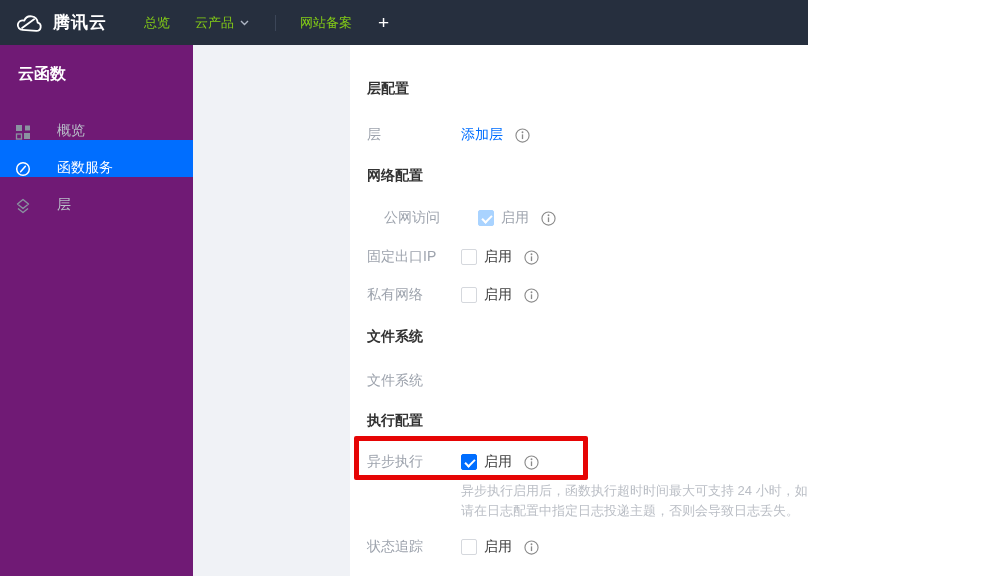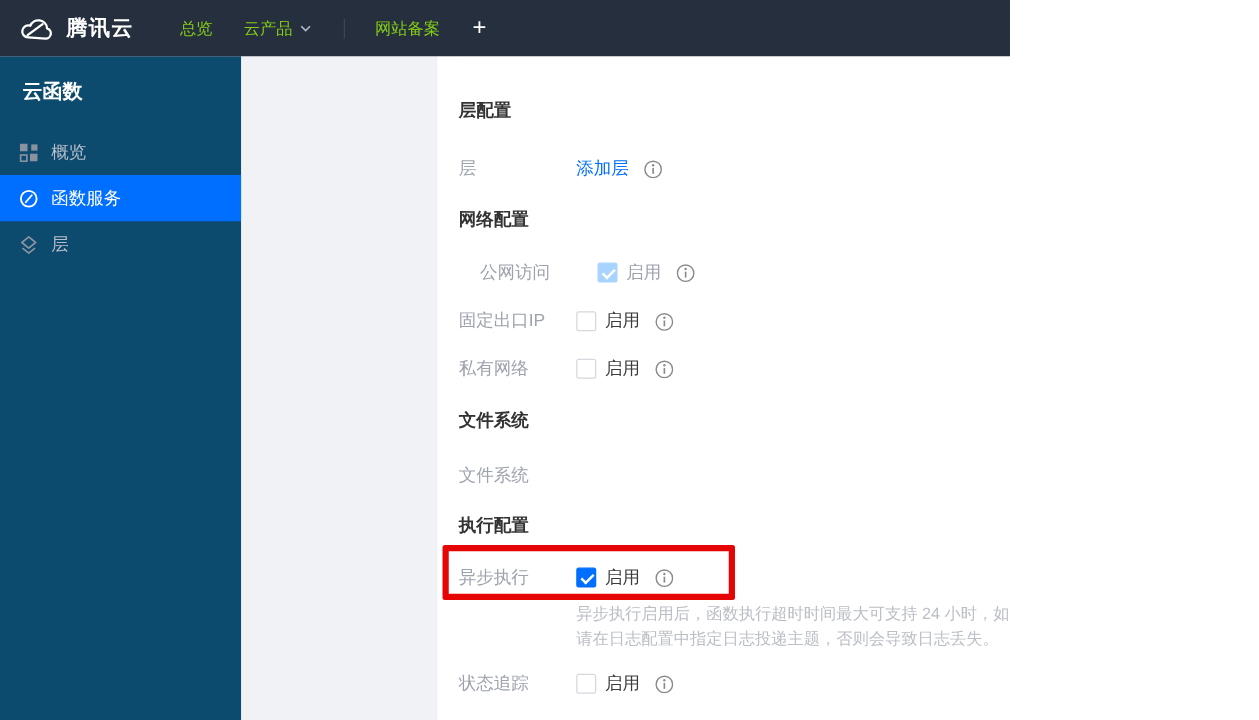--- a/index.html
+++ b/index.html
@@ -14,25 +14,25 @@
   .brand svg { width:32px; height:24px; display:block; }
   .brand-name { color:#ffffff; font-size:17px; font-weight:700; margin-left:8px; letter-spacing:1px; }
   .topnav { display:flex; align-items:center; margin-left:37px; }
   .topnav-item { color:#84cc16; font-size:13px; cursor:pointer; display:flex; align-items:center; }
   .topnav-item.overview { margin-right:25px; }
   .topnav-item .chev { margin-left:6px; }
   .topnav-divider { width:1px; height:16px; background:#3c4658; margin:0 24px 0 26px; }
   .topnav-plus { color:#ffffff; font-size:19px; font-weight:300; margin-left:26px; cursor:pointer; line-height:1; }
 
   
-  .sidebar { position:absolute; left:0; top:45px; width:193px; height:531px; background:#0c4a6e; }
+  .sidebar { position:absolute; left:0; top:45px; width:193px; height:531px; background:#701a75; }
   .side-title { color:#ffffff; font-size:16px; font-weight:700; margin:18px 0 0 18px; line-height:21px; }
   .side-items { margin-top:19px; }
-  .side-item { height:37px; display:flex; align-items:center; padding-left:15px; cursor:pointer;
-               color:#b9bfc9; font-size:14px; }
+  .side-item { height:37px; display:flex; align-items:flex-end; padding-left:15px; cursor:pointer;
+               color:#b9bfc9; font-size:14px;gap:16px; }
   .side-item svg { width:16px; height:16px; display:block; }
   .side-item .lbl { margin-left:10px; }
   .side-item.selected { background:#006eff; color:#ffffff; }
 
   
   .graypanel { position:absolute; left:193px; top:45px; width:173px; height:531px; background:#f0f2f6; }
 
   
   .content { position:absolute; left:350px; top:45px; width:641px; height:531px; background:#ffffff;
              padding:33px 0 0 17px; }

